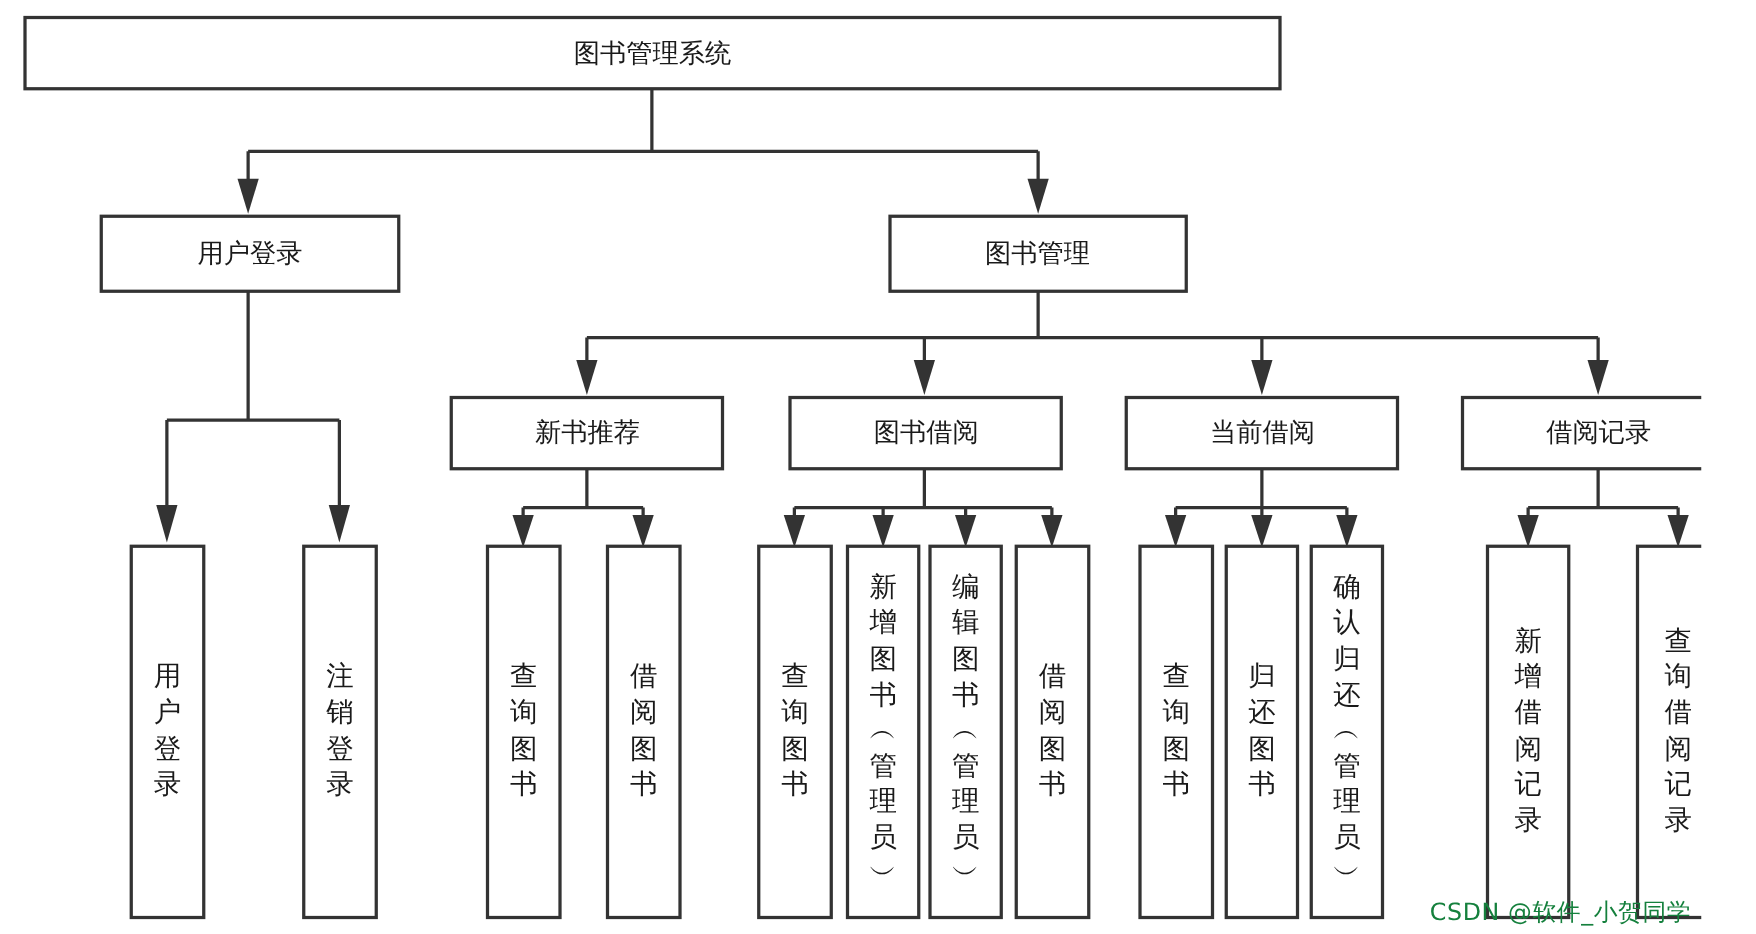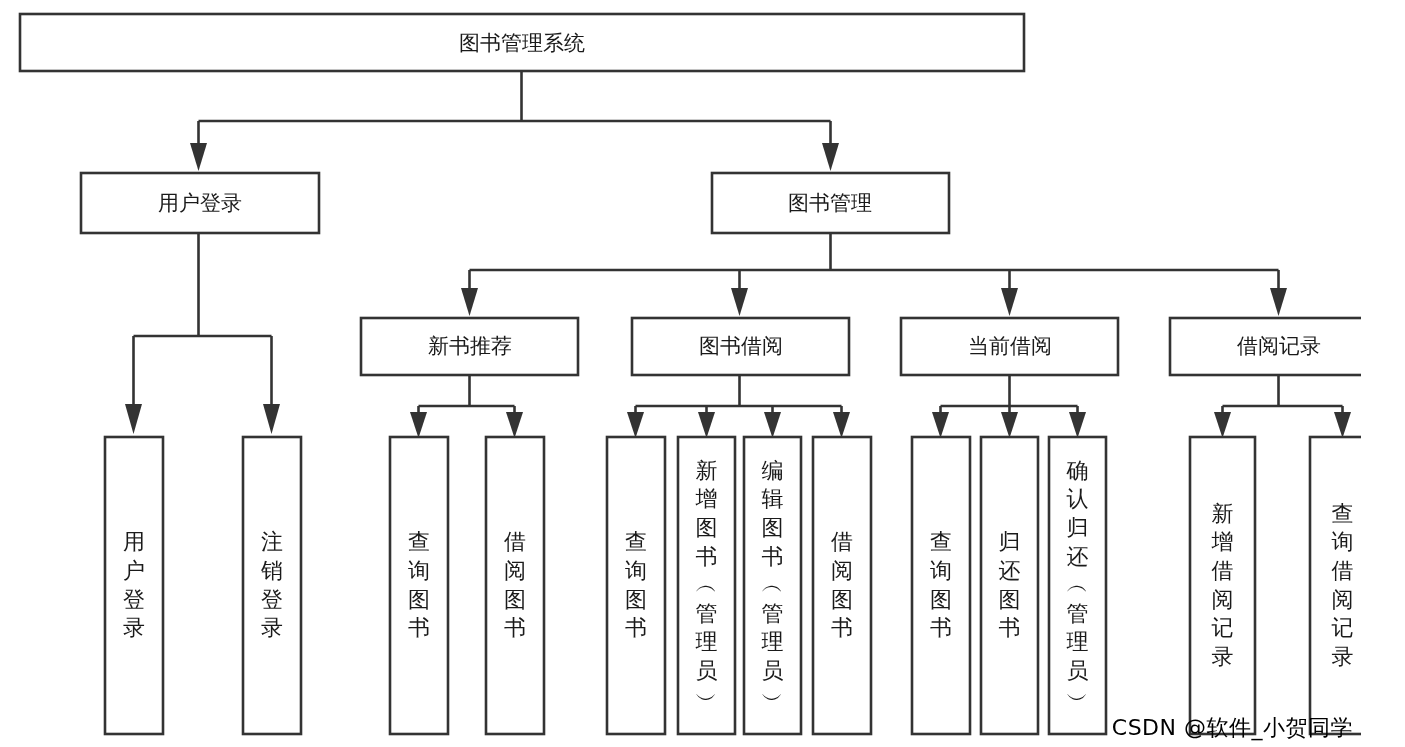--- a/index.html
+++ b/index.html
@@ -45,22 +45,22 @@
     font-size: 21px;
     fill: #1a1a1a;
     text-anchor: middle;
     dominant-baseline: middle;
   }
   .watermark {
     position: absolute;
     right: 8px;
     bottom: 4px;
     font-family: "DejaVu Sans", "Liberation Sans", sans-serif;
-    font-size: 22px;
-    color: #000000;
+    font-size: 19px;
+    color: #15803d;
     letter-spacing: 0.5px;
     white-space: nowrap;
     pointer-events: none;
   }
 </style>
 </head>
 <body>
 
 <div id="diagram-root">
 

